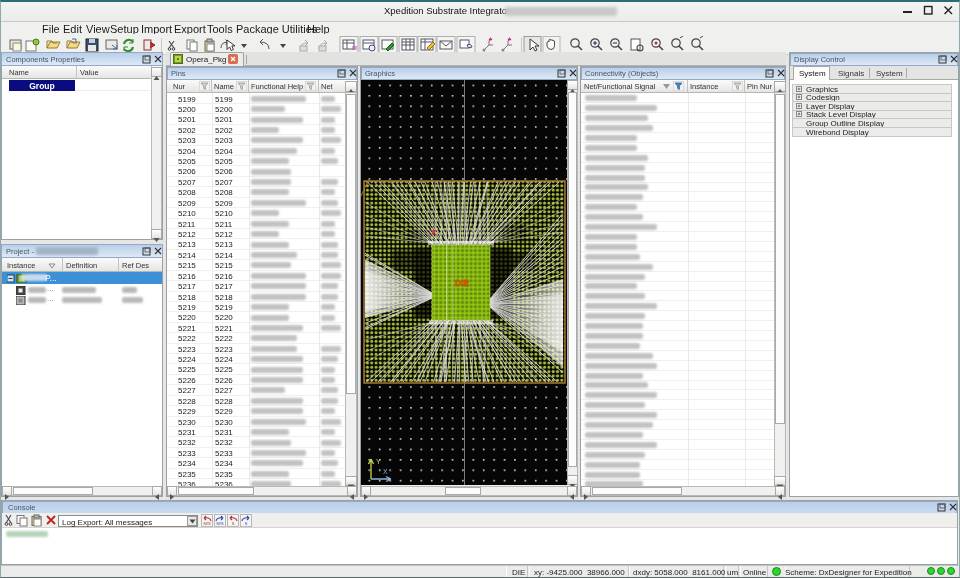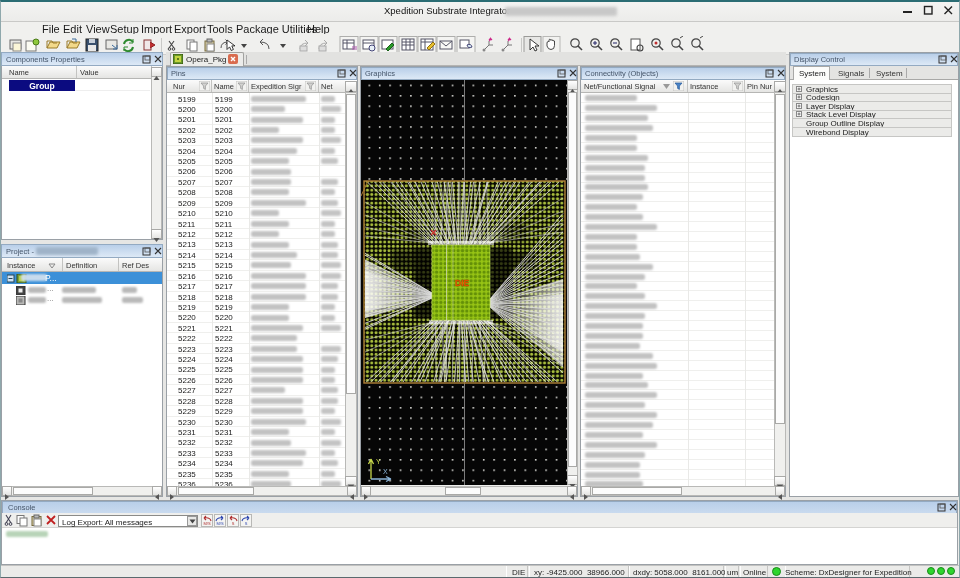--- a/index.html
+++ b/index.html
@@ -224,21 +224,21 @@
     <span style="position:absolute;left:3px;top:1px;">Pins</span>
   </div>
 <svg class="abs" style="left:337px;top:69px" width="20" height="9">
     <rect x="1" y="1" width="7" height="7" fill="none" stroke="#333"></rect>
     <rect x="3" y="1" width="5" height="4" fill="none" stroke="#555" stroke-width="0.8"></rect>
     <path d="M13 1 l6 6 m0 -6 l-6 6" stroke="#333" stroke-width="1.1"></path>
   </svg>
 <div class="abs phead" style="left:167px;top:80px;width:178px;height:13px;">
     <span style="position:absolute;left:6px;top:2px;">Nur</span>
     <span style="position:absolute;left:47px;top:2px;">Name</span>
-    <span style="position:absolute;left:84px;top:2px;">Expedition Sigr</span>
+    <span style="position:absolute;left:84px;top:2px;">Functional Help</span>
     <span style="position:absolute;left:154px;top:2px;">Net</span>
     <div class="colsep" style="left:44px;"></div>
     <div class="colsep" style="left:81px;"></div>
     <div class="colsep" style="left:151px;"></div>
   </div>
 <svg class="abs" style="left:199px;top:81px" width="11" height="10">
     <rect x="0" y="0" width="11" height="10" fill="#f2f2f0" stroke="#c4c4c2"></rect>
     <path d="M2 2 h7 l-2.6 3 v3.4 l-1.8 -1 v-2.4 z" fill="#d2d2d0" stroke="#909090" stroke-width="0.7"></path>
   </svg>
 <svg class="abs" style="left:236px;top:81px" width="11" height="10">

